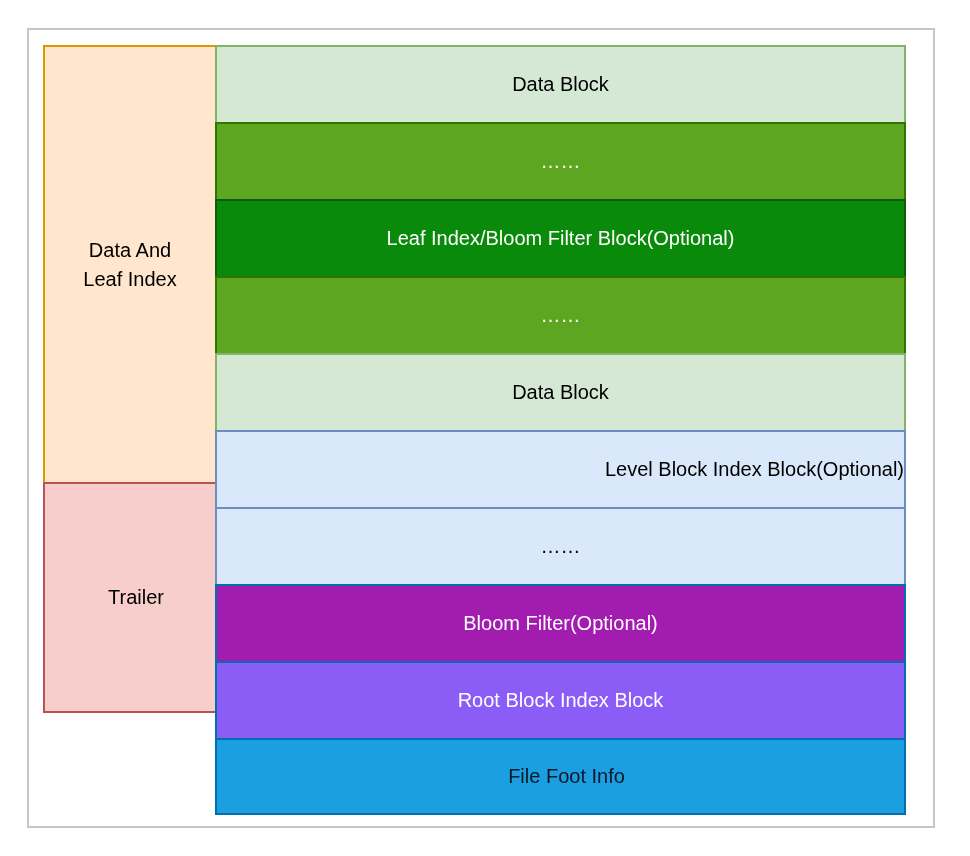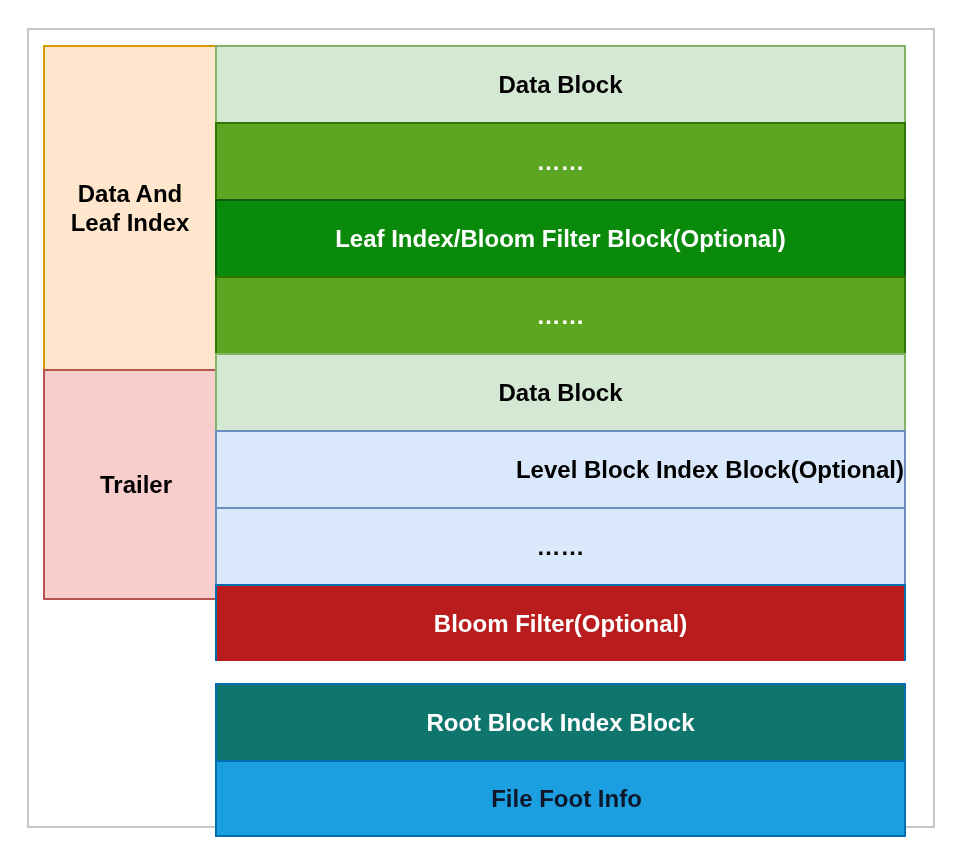--- a/index.html
+++ b/index.html
@@ -42,34 +42,33 @@
   }
   .box {
     box-sizing: border-box;
     display: flex;
     align-items: center;
     justify-content: center;
     text-align: center;
     border-style: solid;
     border-width: 2px;
     border-bottom: none;
-    font-size: 24px;
+    font-size: 20px;
     line-height: 29px;
     white-space: pre-line;
-    font-weight: bold;
   }
   .stack .box:last-child {
     border-bottom: solid 2px;
     padding-left: 12px;
   }
   
   .left-stack .box {
     border-right: none;
   }
-  .h-data-leaf { height: 324px; }  
+  .h-data-leaf { height: 437px; }  
   .h-level     { height: 154px; }  
   .h-trailer   { height: 231px; }  
   .row { height: 77px; }
   .label { display: block; }
 </style>
 </head>
 <body>
 
 <div class="canvas">
   <div class="frame">
@@ -99,24 +98,24 @@
       </div>
       <div class="box row" style="background-color: rgb(213, 232, 212); border-color: rgb(130, 179, 102); color: rgb(0, 0, 0);">
         <span class="label">Data Block</span>
       </div>
       <div class="box row" style="background-color: rgb(218, 232, 252); border-color: rgb(108, 142, 191); color: rgb(0, 0, 0); justify-content: flex-end;">
         <span class="label">Level Block Index Block(Optional)</span>
       </div>
       <div class="box row" style="background-color: rgb(218, 232, 252); border-color: rgb(108, 142, 191); color: rgb(0, 0, 0);">
         <span class="label">……</span>
       </div>
-      <div class="box row" style="background-color: #b91c1c; border-color: rgb(0, 110, 175); color: rgb(255, 255, 255);">
+      <div class="box row" style="background-color: #a21caf; border-color: rgb(0, 110, 175); color: rgb(255, 255, 255);">
         <span class="label">Bloom Filter(Optional)</span>
       </div>
-      <div class="box row" style="background-color: #0f766e; border-color: rgb(0, 110, 175); color: rgb(255, 255, 255); margin-top: 22px;">
+      <div class="box row" style="background-color: #8b5cf6; border-color: rgb(0, 110, 175); color: rgb(255, 255, 255);">
         <span class="label">Root Block Index Block</span>
       </div>
       <div class="box row" style="background-color: rgb(27, 159, 224); border-color: rgb(0, 110, 175); color: #0f172a;">
         <span class="label">File Foot Info</span>
       </div>
     </div>
 
   </div>
 </div>
 

